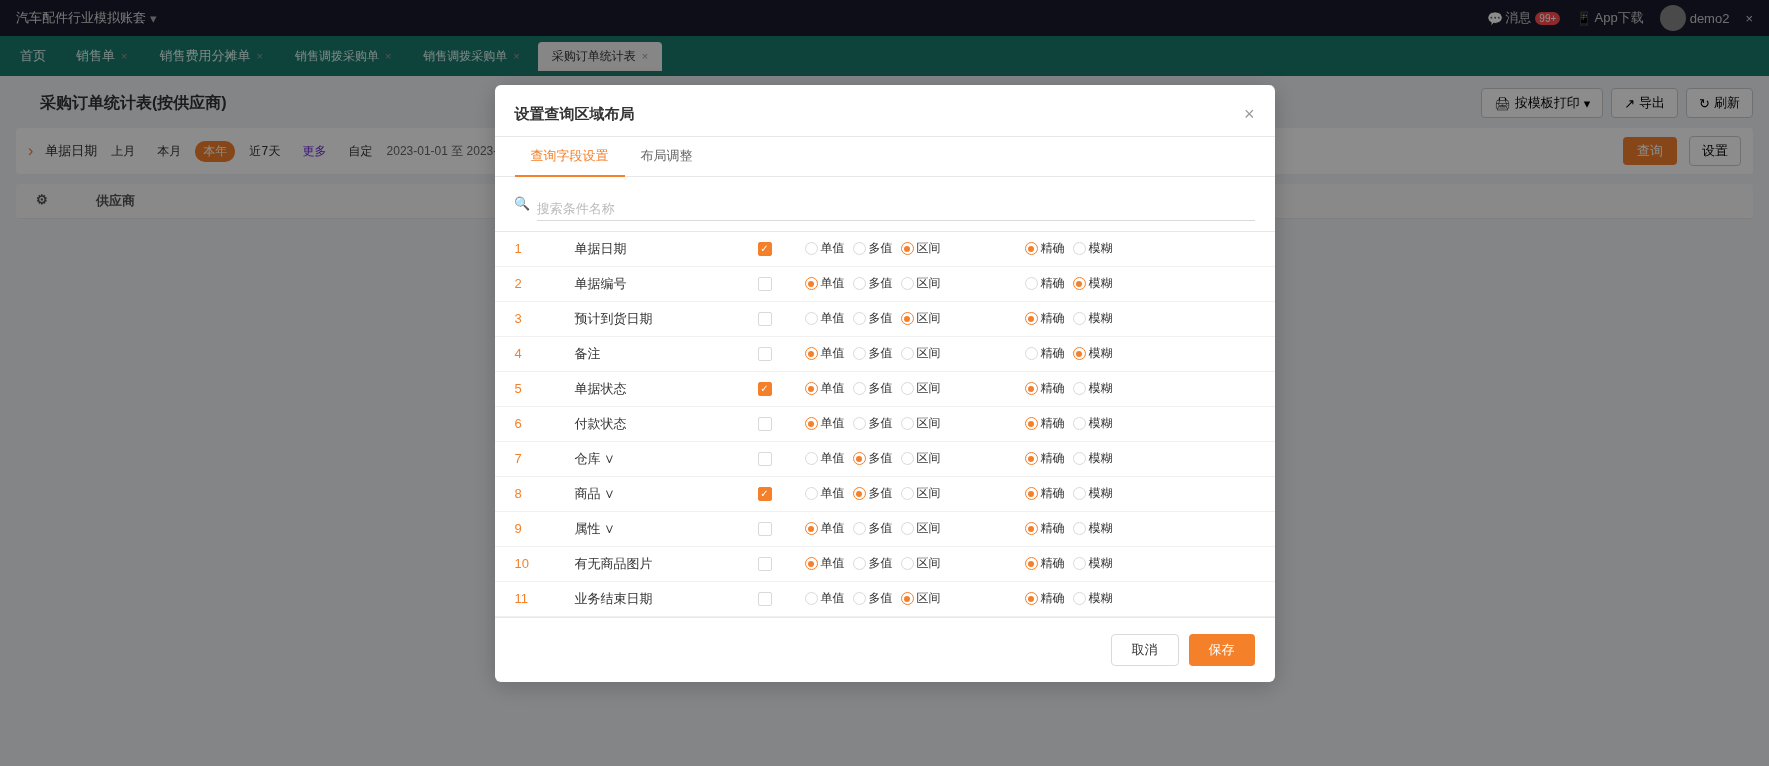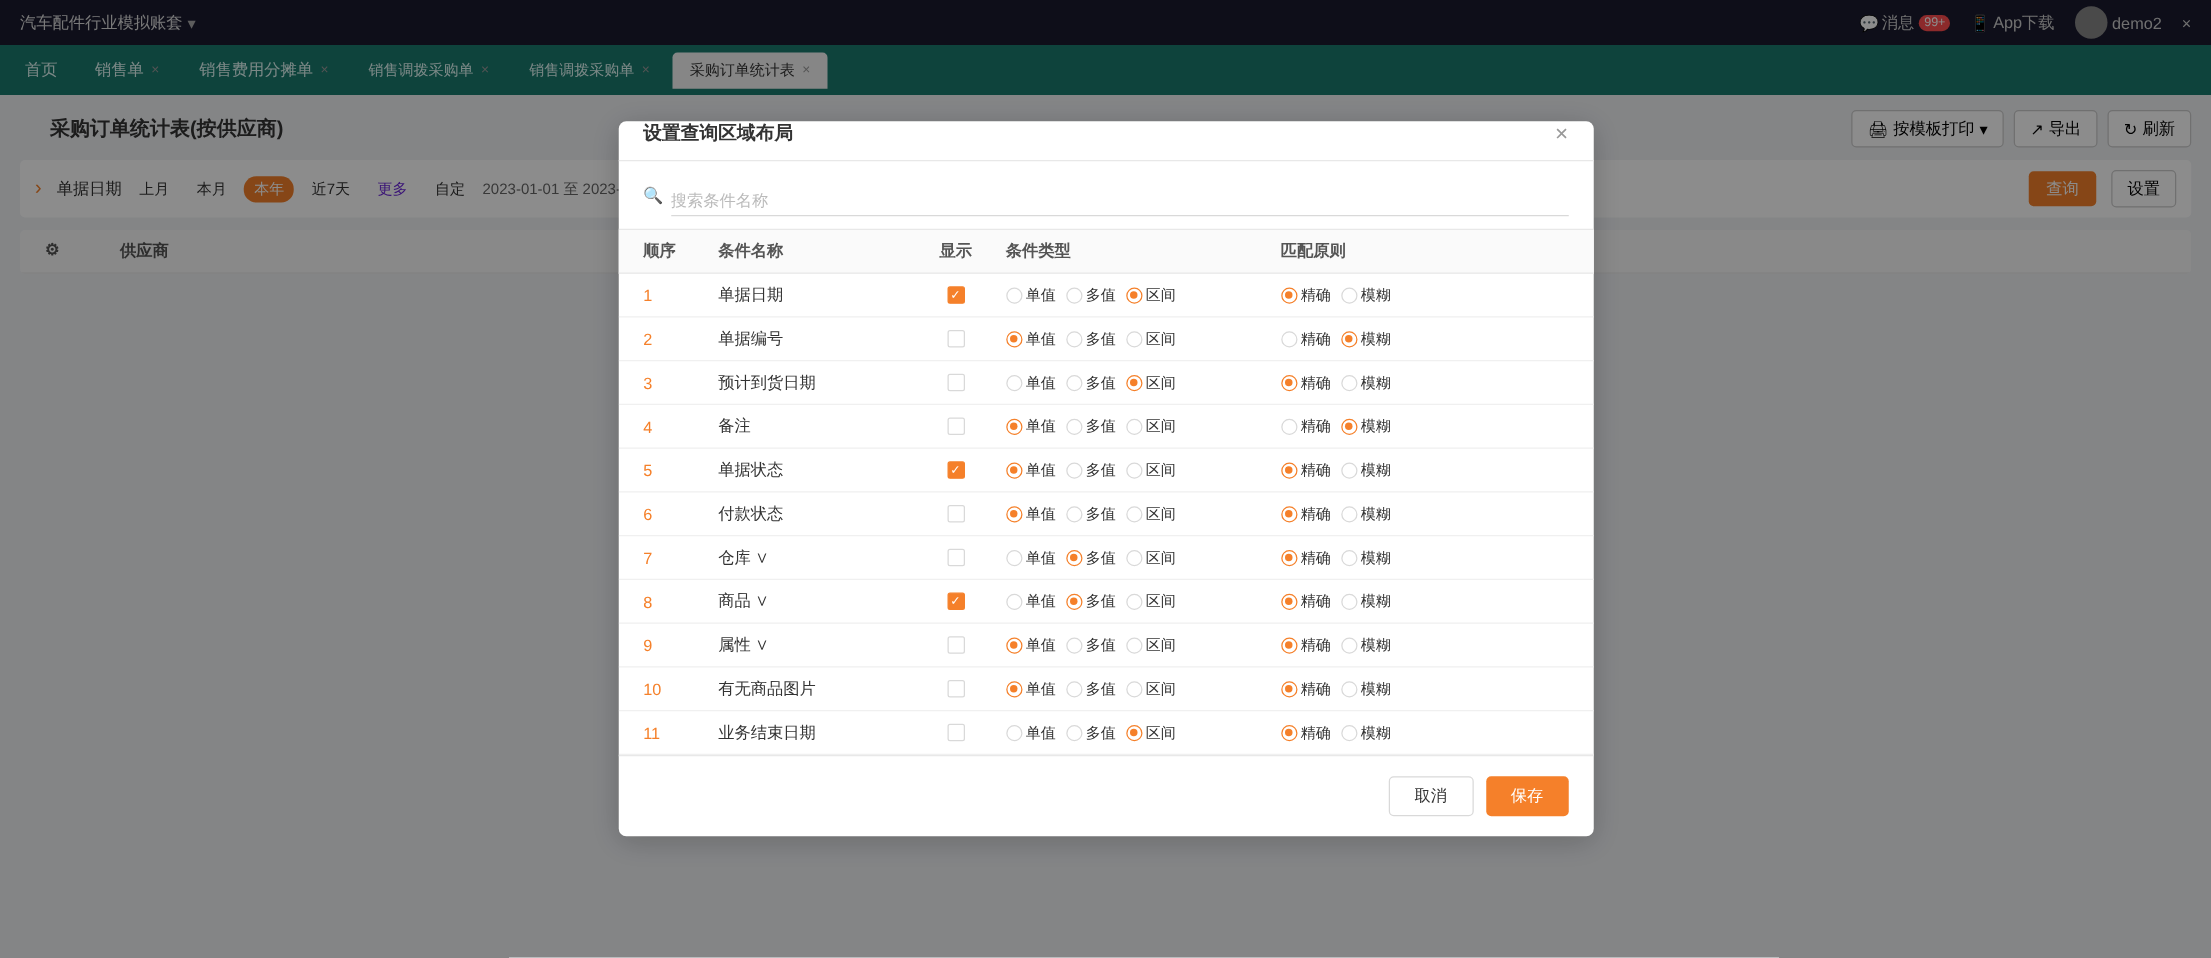--- a/index.html
+++ b/index.html
@@ -106,20 +106,21 @@
       margin-bottom: 10px;
       font-size: 13px;
     }
     .filter-toggle { color: #f5802a; font-size: 16px; cursor: pointer; }
     .date-filter { display: flex; align-items: center; gap: 6px; color: #333; }
     .date-btn {
       padding: 2px 8px;
       border-radius: 3px;
       cursor: pointer;
       font-size: 12px;
+      font-family: Liberation Mono, monospace;
     }
     .date-btn.active { background: #f5802a; color: white; border-radius: 10px; }
     .date-range { color: #666; font-size: 12px; }
     .more-btn { color: #6d28d9; font-size: 12px; cursor: pointer; }
 
     
     .table-area {
       background: white;
       border-radius: 4px;
       overflow: hidden;
@@ -143,21 +144,21 @@
       width: 780px;
       max-height: 660px;
       display: flex;
       flex-direction: column;
       box-shadow: 0 4px 24px rgba(0,0,0,0.2);
     }
     .modal-header {
       display: flex;
       align-items: center;
       justify-content: space-between;
-      padding: 0 20px 12px;
+      padding: 20px 20px 12px;
       border-bottom: 1px solid #e8e8e8;
     }
     .modal-title { font-size: 15px; font-weight: bold; color: #333; }
     .modal-close { cursor: pointer; color: #999; font-size: 18px; line-height: 1; }
 
     
     .modal-tabs {
       display: flex;
       padding: 0 20px;
       border-bottom: 1px solid #e8e8e8;
@@ -384,34 +385,30 @@
 </div>
 
 <div class="overlay">
   <div class="modal">
 
     <div class="modal-header">
       <span class="modal-title">设置查询区域布局</span>
       <span class="modal-close">×</span>
     </div>
 
+    <div class="modal-tabs">
+      <div class="modal-tab active">查询字段设置</div>
+      <div class="modal-tab">布局调整</div>
+    </div>
 
     <div style="padding: 10px 20px 0; display:flex; align-items:center; gap:6px; border-bottom: 1px solid #e8e8e8; padding-bottom: 10px;">
       <span style="color:#aaa;">🔍</span>
       <input type="text" class="search-input" style="border-top: none; border-right: none; border-left: none; border-image: initial; outline: none; font-size: 13px; border-bottom: 1px solid rgb(217, 217, 217); padding-bottom: 4px; flex: 1 1 0%;" placeholder="搜索条件名称">
     </div>
 
-    <div class="config-table-header" style="padding: 8px 20px;">
-      <div>顺序</div>
-      <div>条件名称</div>
-      <div style="text-align:center;">显示</div>
-      <div>条件类型</div>
-      <div>匹配原则</div>
-      <div></div>
-    </div>
 
     <div class="config-table" id="config-table-body">
     <div class="config-table-row">
           <div class="row-index">1</div>
           <div class="row-name">单据日期</div>
           <div class="checkbox-wrap">
             <span class="cb checked"></span>
           </div>
           <div class="radio-group">
             <span class="radio-opt">

